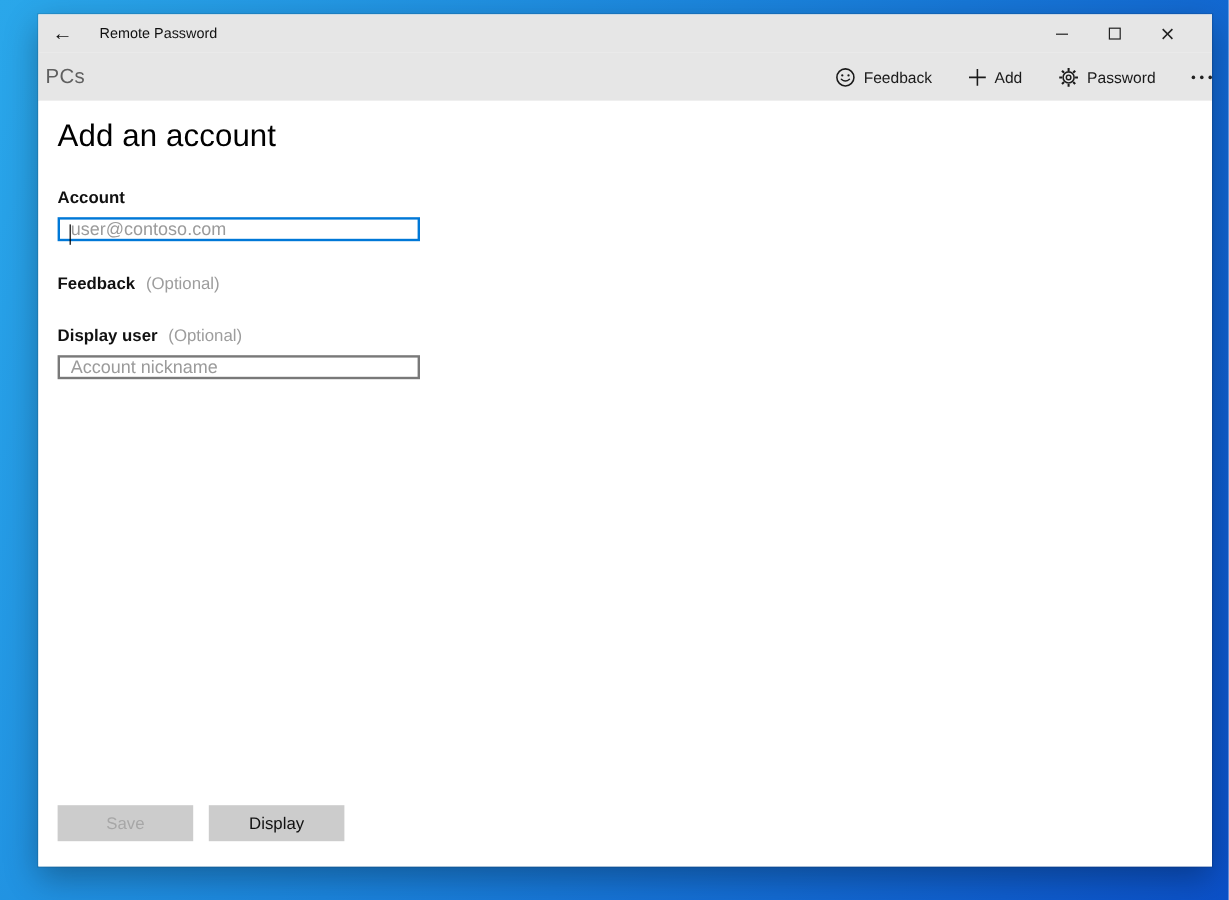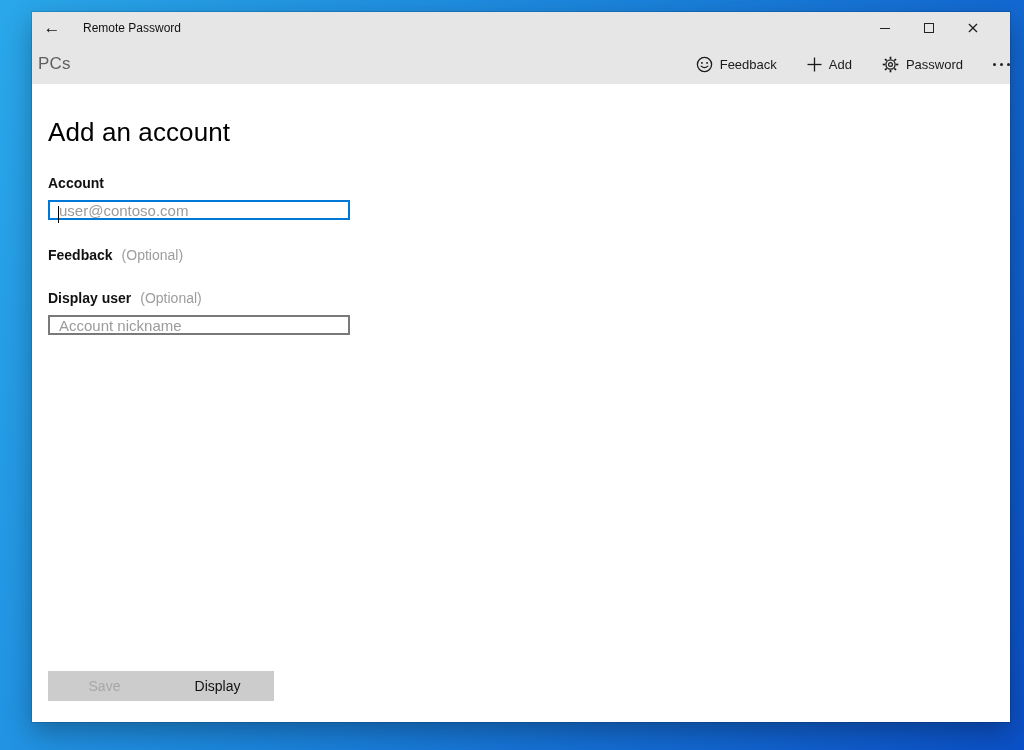--- a/index.html
+++ b/index.html
@@ -72,21 +72,21 @@
   .command{
     display:flex; align-items:center; gap:7px; cursor:pointer;
     font-size:13px; color:#1a1a1a; background:transparent; border:none; font-family:inherit;
   }
   .command svg{ display:block; }
   .more-dots{ display:flex; gap:4px; align-items:center; height:16px; cursor:pointer; }
   .more-dots i{ width:3px; height:3px; border-radius:50%; background:#222; display:block; }
   
   .content{
     position:relative; flex:1; background:#ffffff;
-    padding:33px 0 0 16px;
+    padding:14px 0 0 16px;
   }
   .form-heading{
     font-size:26px; font-weight:400; color:#000; letter-spacing:0.1px;
     margin-bottom:27px;
   }
   .field{ margin-bottom:27px; }
   .field-label-row{ display:flex; align-items:baseline; gap:9px; margin-bottom:9px; }
   .field-label{ font-size:14px; font-weight:700; color:#111; }
   .field-optional{ font-size:14px; font-weight:400; color:var(--muted-text); }
   .text-input{
@@ -98,21 +98,21 @@
   }
   .text-input::placeholder{ color:var(--placeholder); opacity:1; }
   .input-wrap{ position:relative; width:302px; }
   .input-wrap.focused .text-input{ border-color:var(--accent); }
   .caret{
     position:absolute; left:10px; top:6px; width:1px; height:17px;
     background:#000;
   }
   .button-row{
     position:absolute; left:16px; bottom:21px;
-    display:flex; gap:0;
+    display:flex; gap:13px;
   }
   .btn{
     width:113px; height:30px; border:none; background:var(--button-bg);
     font-size:14px; font-family:inherit; cursor:pointer; color:#111;
   }
   .btn.disabled{ color:var(--disabled-text); cursor:default; }
 </style>
 </head>
 <body>
 

